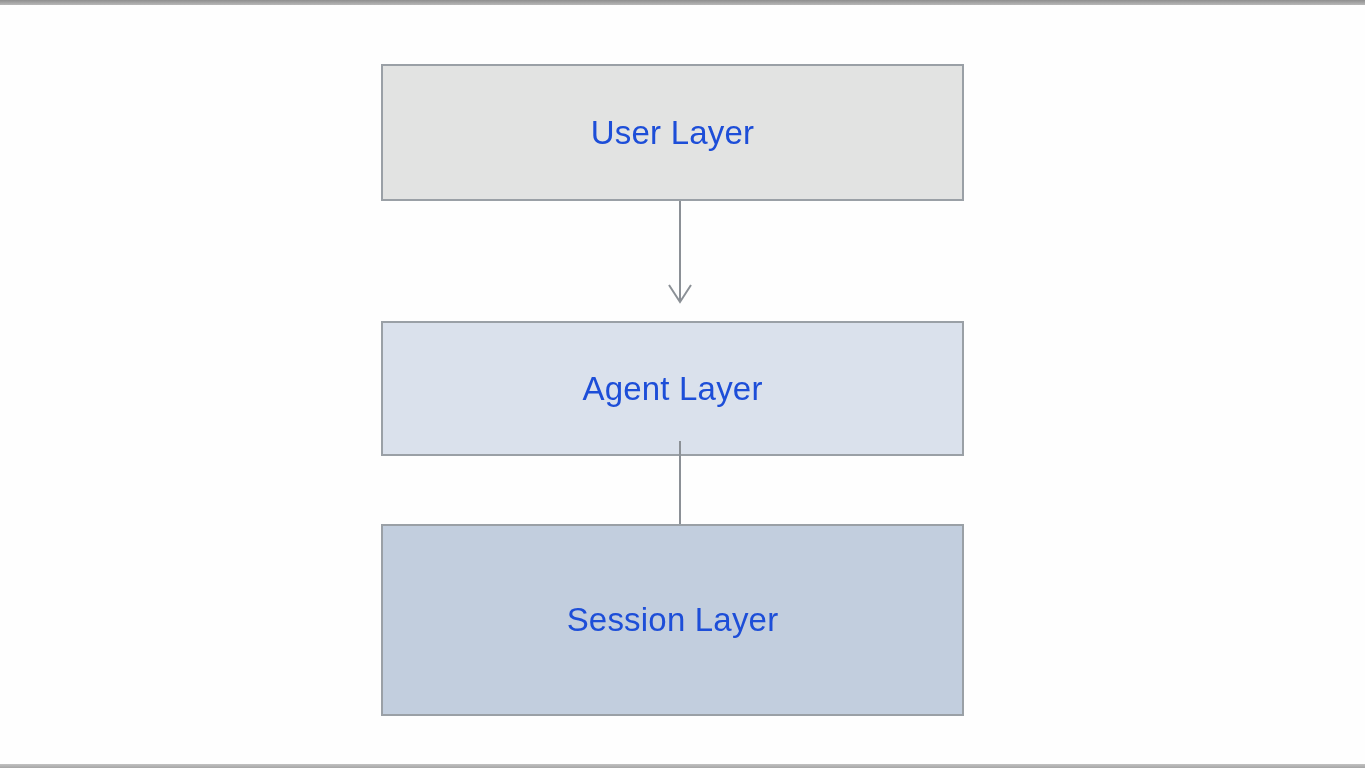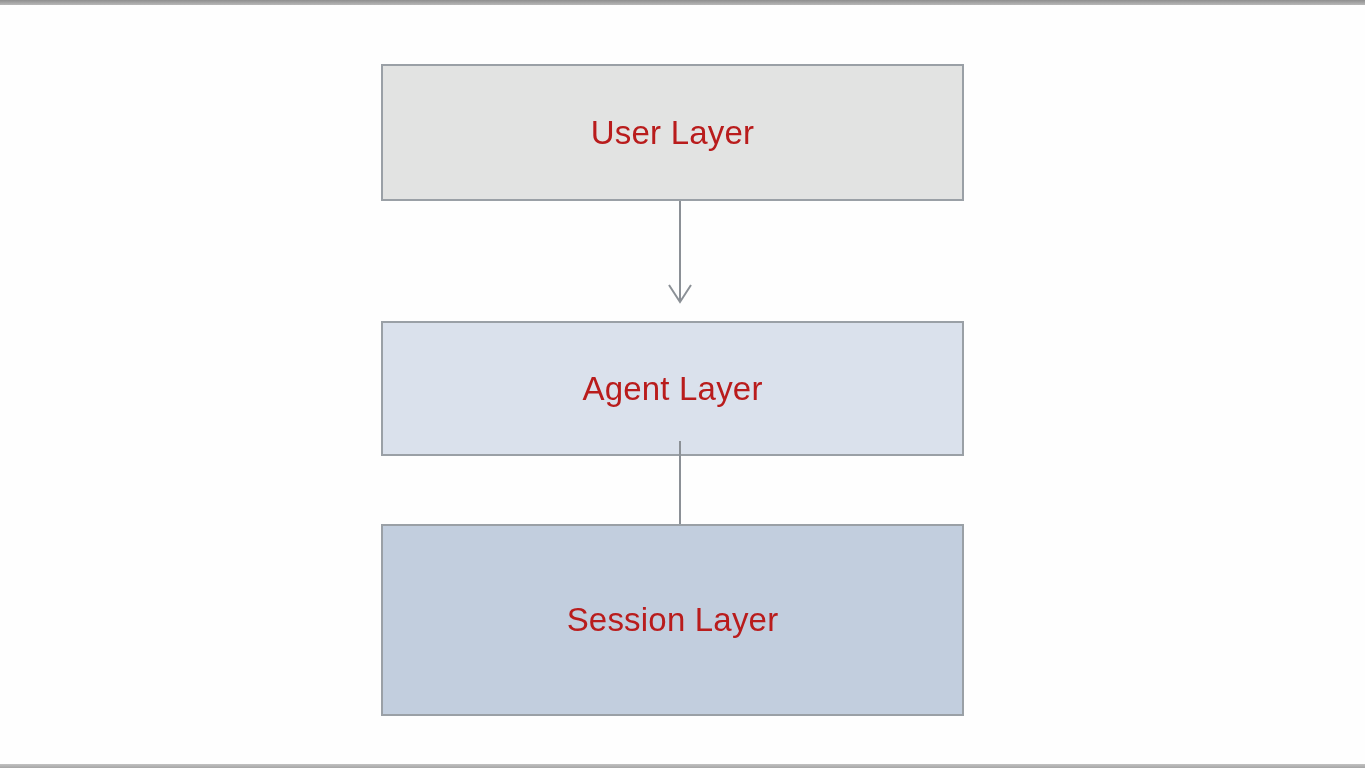--- a/index.html
+++ b/index.html
@@ -35,21 +35,21 @@
     left: 381px;
     width: 583px;
     border: 2px solid #9aa0a6;
     box-sizing: border-box;
     display: flex;
     align-items: center;
     justify-content: center;
   }
   .node-label {
     font-size: 33px;
-    color: #b91c1c;
+    color: #1d4ed8;
     letter-spacing: 0.2px;
     white-space: nowrap;
   }
   .node.user    { top: 64px;  height: 137px; }
   .node.agent   { top: 321px; height: 135px; }
   .node.session { top: 524px; height: 192px; }
   .arrow {
     position: absolute;
     left: 665px; 
   }

